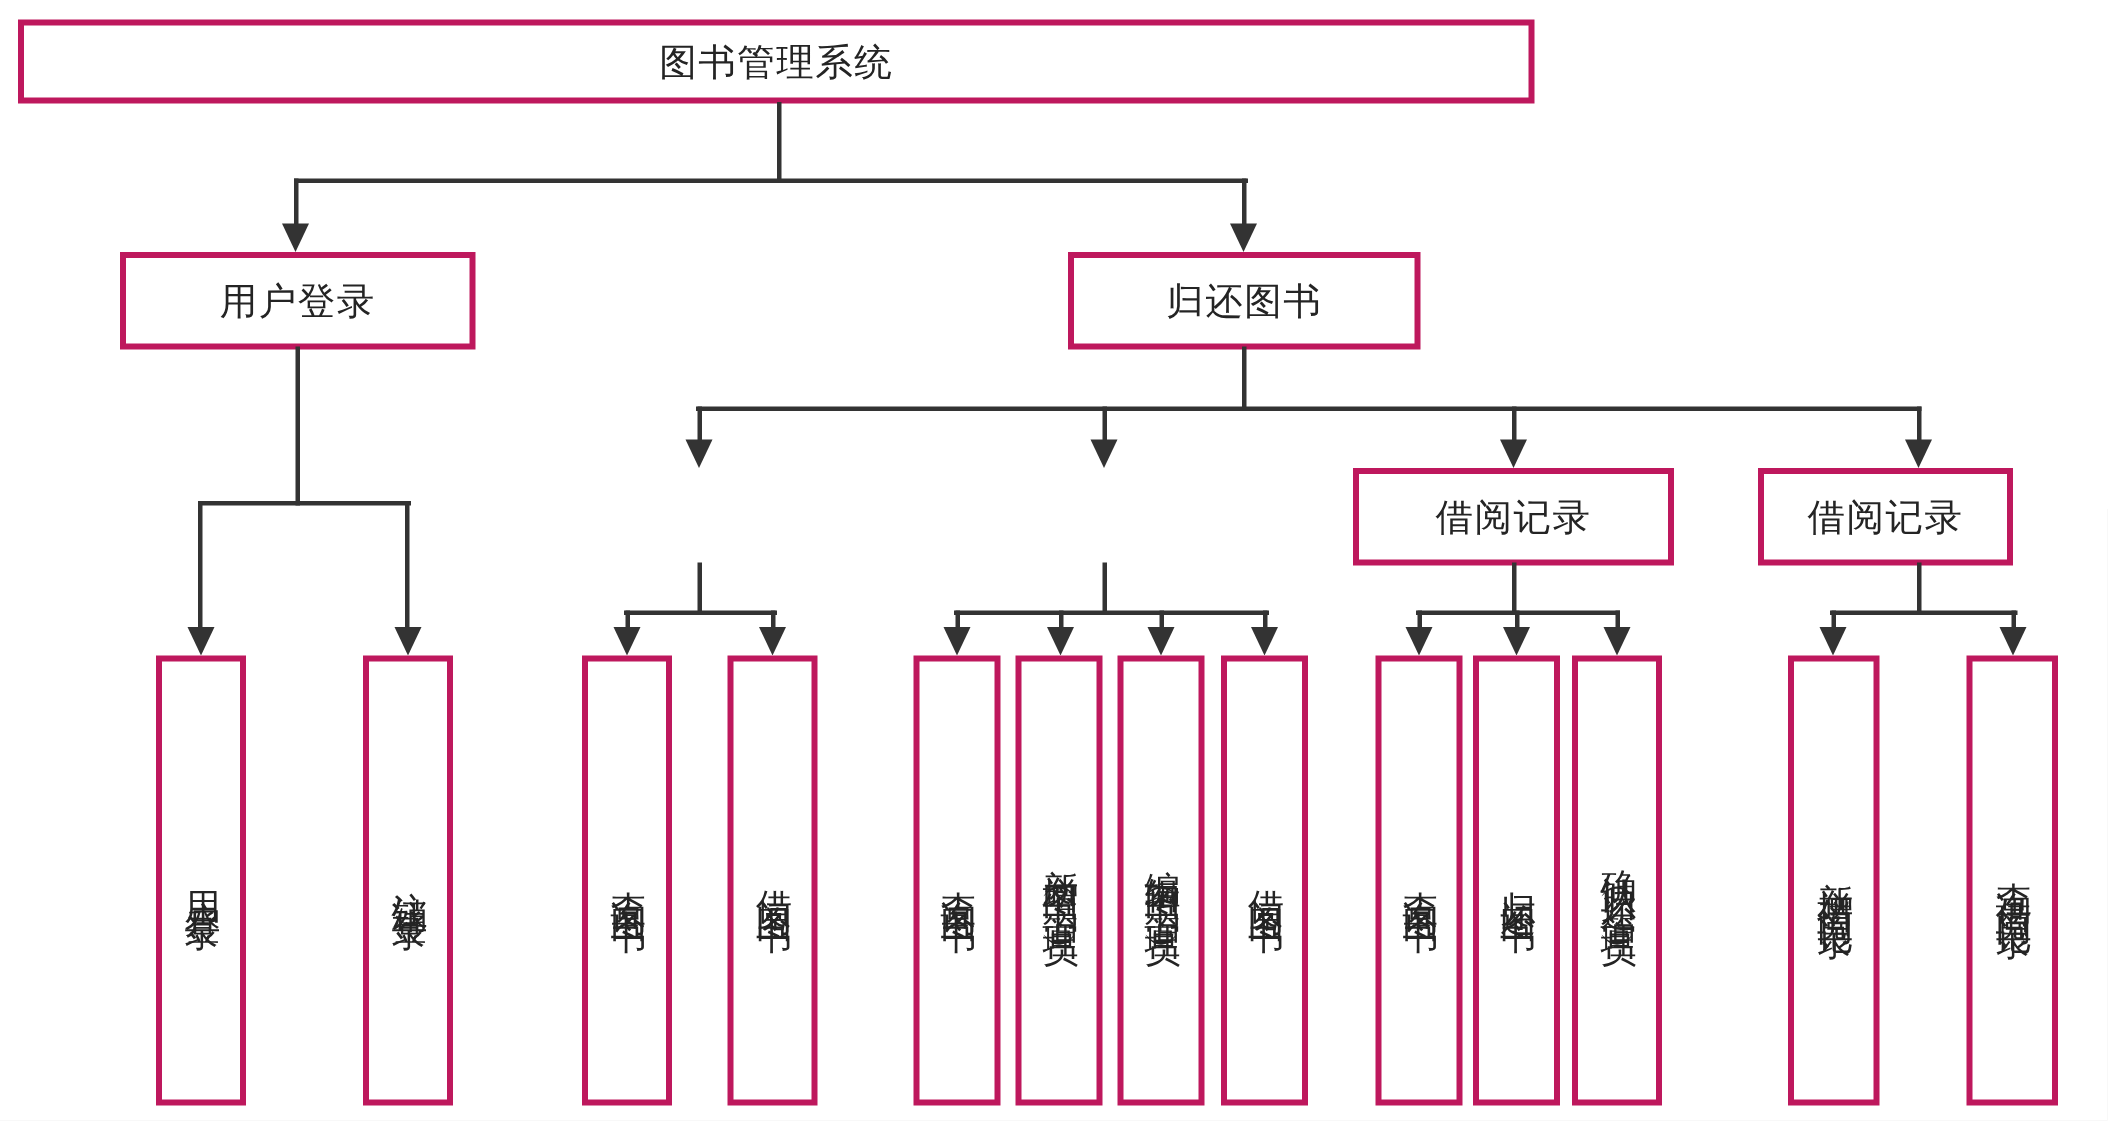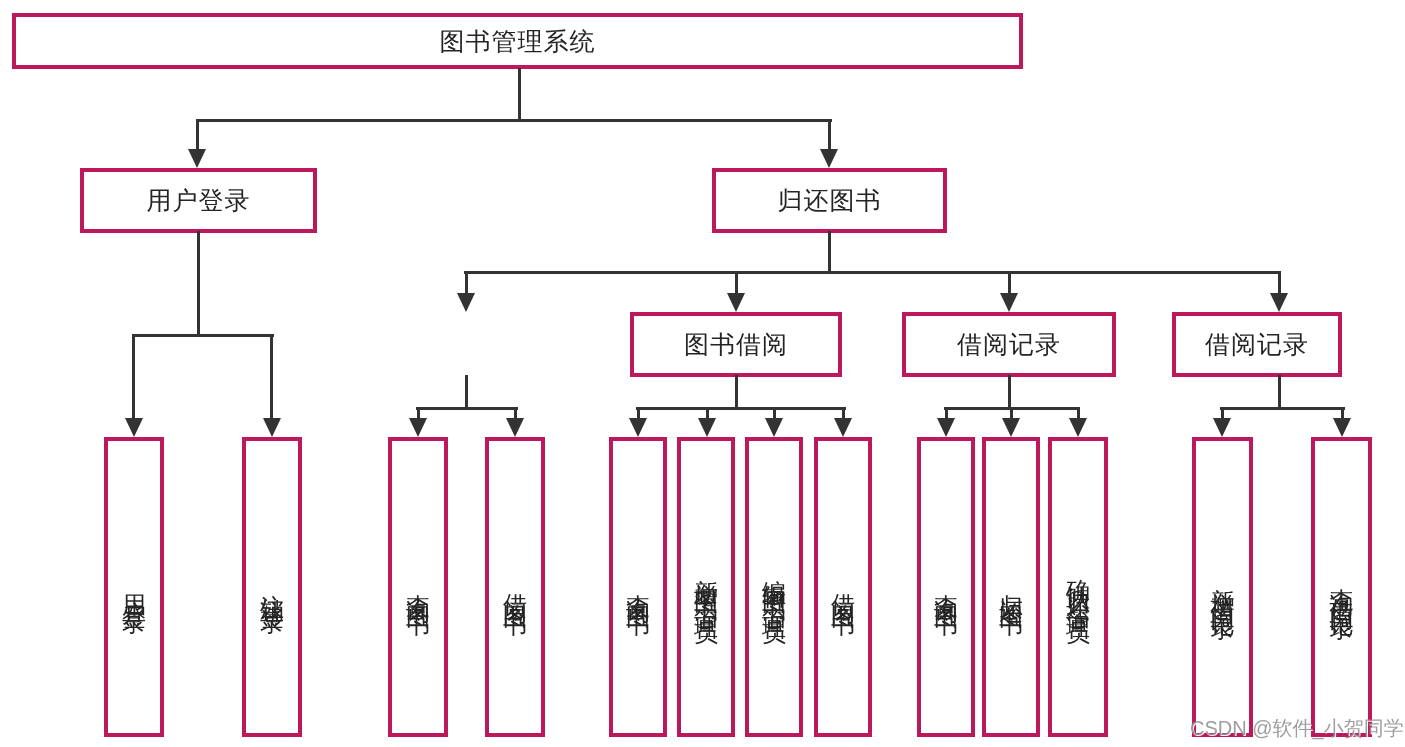--- a/index.html
+++ b/index.html
@@ -83,23 +83,20 @@
   <div class="hl" style="left:464px;top:271px;width:817px"></div>
   <div class="vl" style="left:465px;top:271px;height:24px"></div>
   <div class="arrow" style="left:457px;top:293px"></div>
   <div class="vl" style="left:735px;top:271px;height:24px"></div>
   <div class="arrow" style="left:727px;top:293px"></div>
   <div class="vl" style="left:1008px;top:271px;height:24px"></div>
   <div class="arrow" style="left:1000px;top:293px"></div>
   <div class="vl" style="left:1278px;top:271px;height:24px"></div>
   <div class="arrow" style="left:1270px;top:293px"></div>
 
-  <div class="box hbox" style="left:630px;top:312px;width:212px;height:65px">
-    <span>图书借阅</span>
-  </div>
   <div class="box hbox" style="left:902px;top:312px;width:214px;height:65px">
     <span>借阅记录</span>
   </div>
   <div class="box hbox" style="left:1172px;top:312px;width:170px;height:65px">
     <span>借阅记录</span>
   </div>
 
   <div class="vl" style="left:465px;top:375px;height:34px"></div>
   <div class="hl" style="left:416px;top:407px;width:102px"></div>
   <div class="vl" style="left:417px;top:407px;height:14px"></div>
@@ -171,15 +168,14 @@
     <span>确认归还（管理员）</span>
   </div>
 
   <div class="box vbox" style="left:1192px;top:437px;width:61px;height:300px">
     <span>新增借阅记录</span>
   </div>
   <div class="box vbox" style="left:1311px;top:437px;width:61px;height:300px">
     <span>查询借阅记录</span>
   </div>
 
-  <div class="watermark">CSDN @软件_小贺同学</div>
 
 </div>
 
 </body></html>

